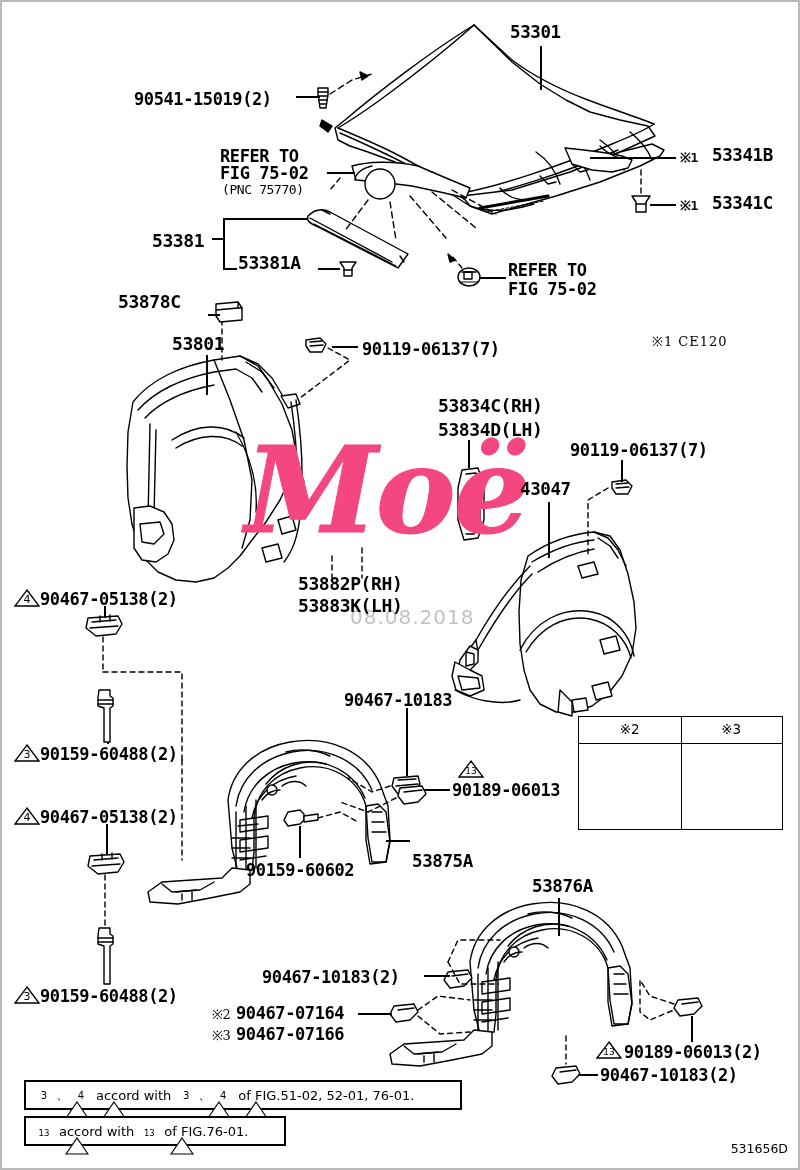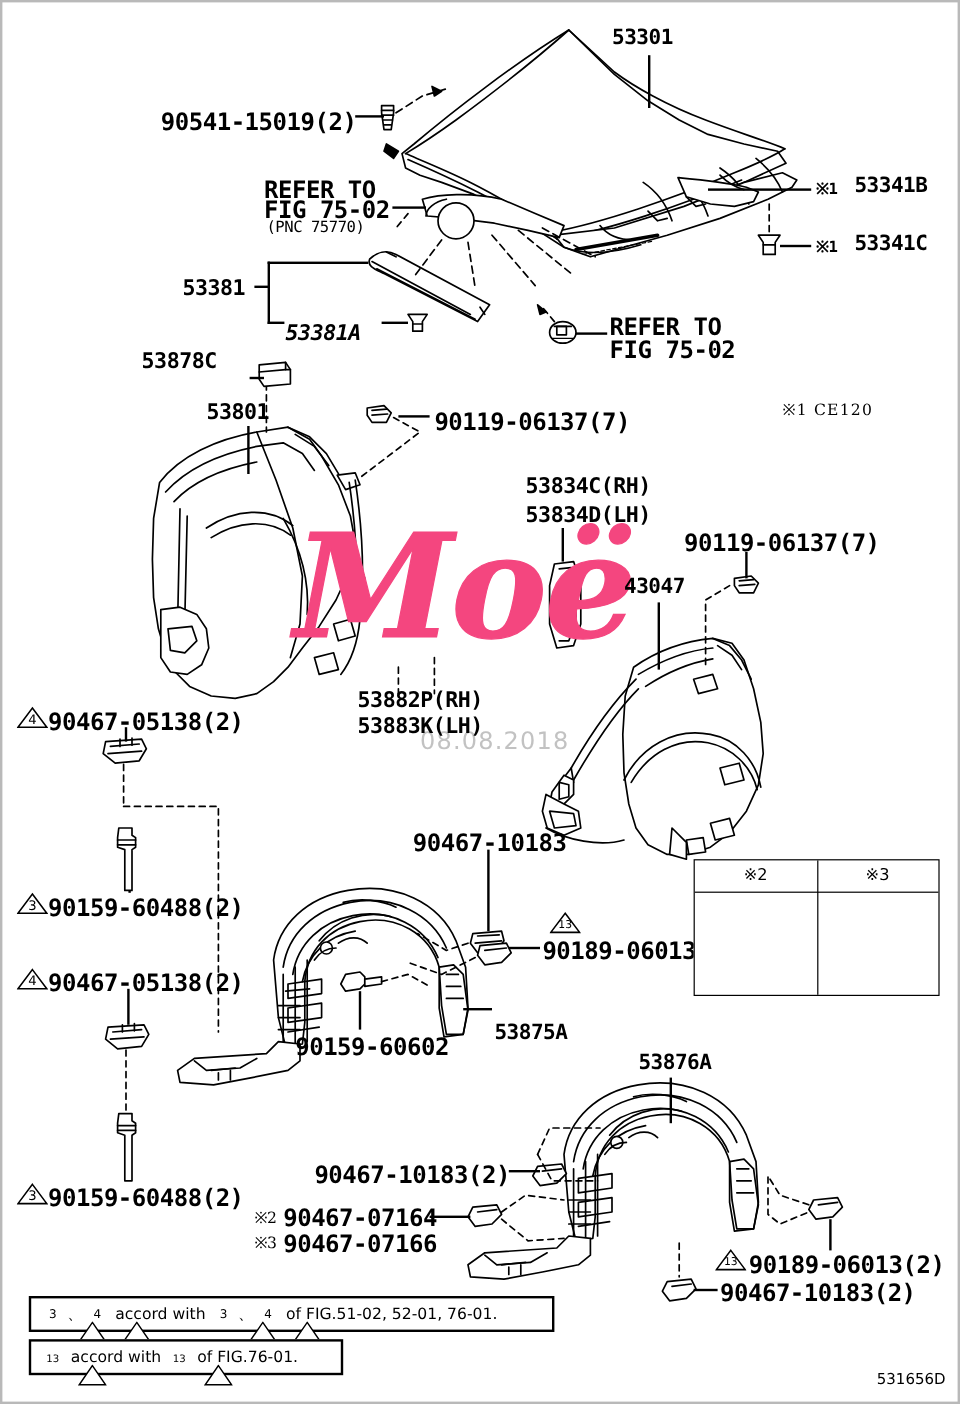--- a/index.html
+++ b/index.html
@@ -9,21 +9,21 @@
     color:#000;
   }
   .page{position:absolute;inset:0;}
 
   
   .lbl{
     position:absolute;white-space:pre;
     font-family:"DejaVu Sans Mono","Liberation Mono",monospace;
     font-weight:bold;letter-spacing:-0.4px;
   }
-  .lbl.s15{font-size:20px;}
+  .lbl.s15{font-size:17px;}
   .lbl.s16{font-size:18px;}
   .lbl.s17{font-size:17.5px;}
   .lbl.s13{font-size:13px;}
   .lbl.thin{font-weight:normal;}
   .serif{font-family:"DejaVu Serif","Liberation Serif",serif;}
 
   
   .ln{position:absolute;background:#000;}
   .lnh{height:1.6px;}
   .lnv{width:1.6px;}
@@ -436,21 +436,21 @@
   <div class="lbl s15" style="left:220px;top:146px;">REFER TO</div>
   <div class="lbl s15" style="left:220px;top:163px;">FIG 75-02</div>
   <div class="lbl s13 thin" style="left:222px;top:182px;">(PNC 75770)</div>
   <div class="ln lnh" style="left:327px;top:172px;width:28px;"></div>
 
   <div class="lbl s16" style="left:152px;top:230px;">53381</div>
   <div class="ln lnh" style="left:212px;top:238px;width:12px;"></div>
   <div class="ln lnv" style="left:223px;top:218px;height:52px;"></div>
   <div class="ln lnh" style="left:223px;top:218px;width:84px;"></div>
   <div class="ln lnh" style="left:223px;top:268px;width:14px;"></div>
-  <div class="lbl s16" style="left:238px;top:267px;font-style:italic;">53381A</div>
+  <div class="lbl s16" style="left:238px;top:252px;">53381A</div>
   <div class="ln lnh" style="left:318px;top:268px;width:22px;"></div>
 
   <div class="lbl s13" style="left:680px;top:148px;">※1</div>
   <div class="lbl s17" style="left:712px;top:145px;">53341B</div>
   <div class="ln lnh" style="left:590px;top:157px;width:86px;"></div>
 
   <div class="lbl s13" style="left:680px;top:196px;">※1</div>
   <div class="lbl s17" style="left:712px;top:193px;">53341C</div>
   <div class="ln lnh" style="left:650px;top:204px;width:26px;"></div>
 

